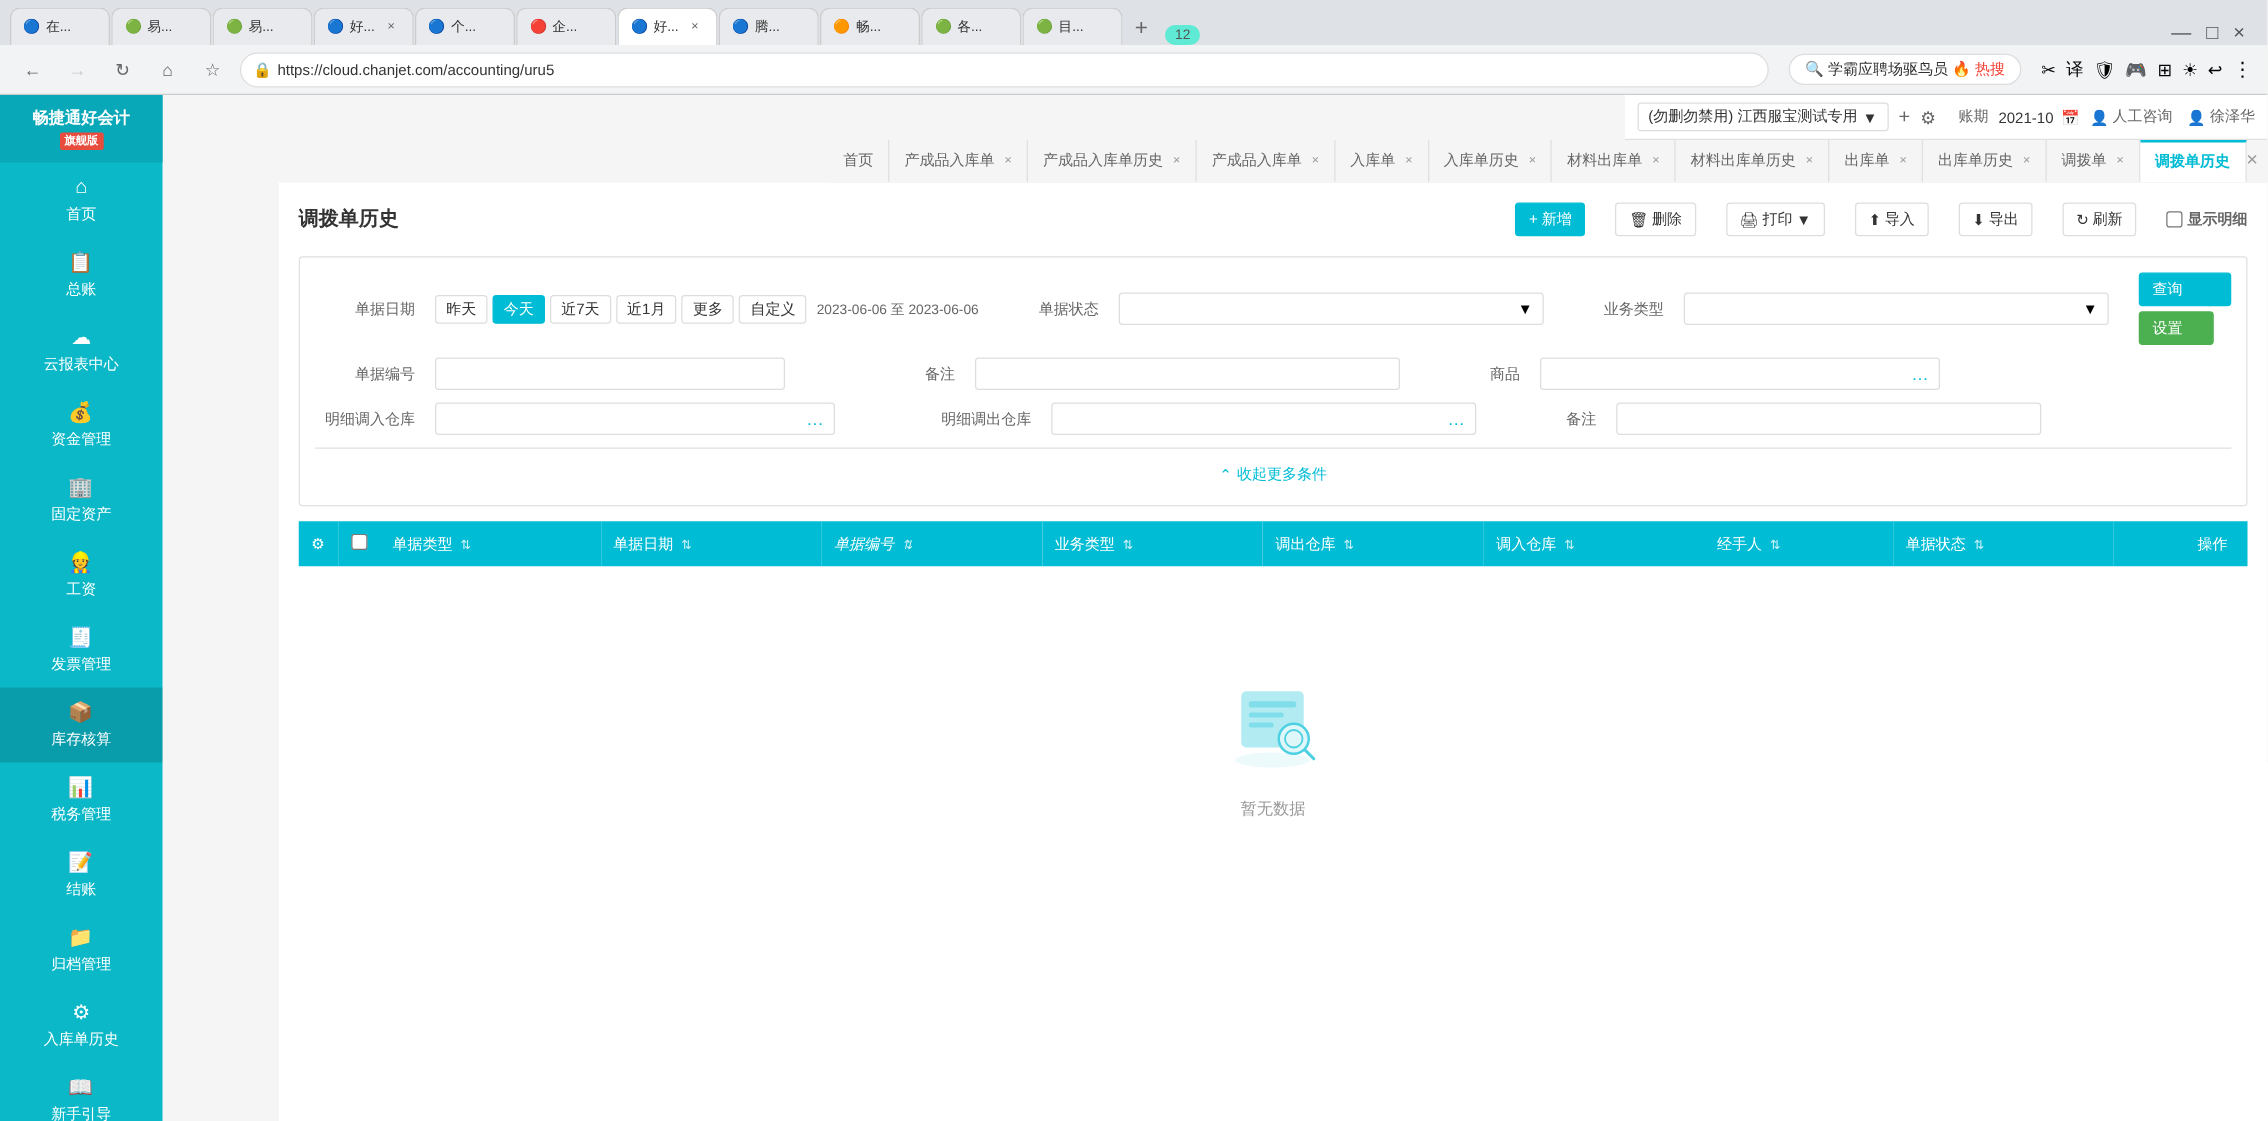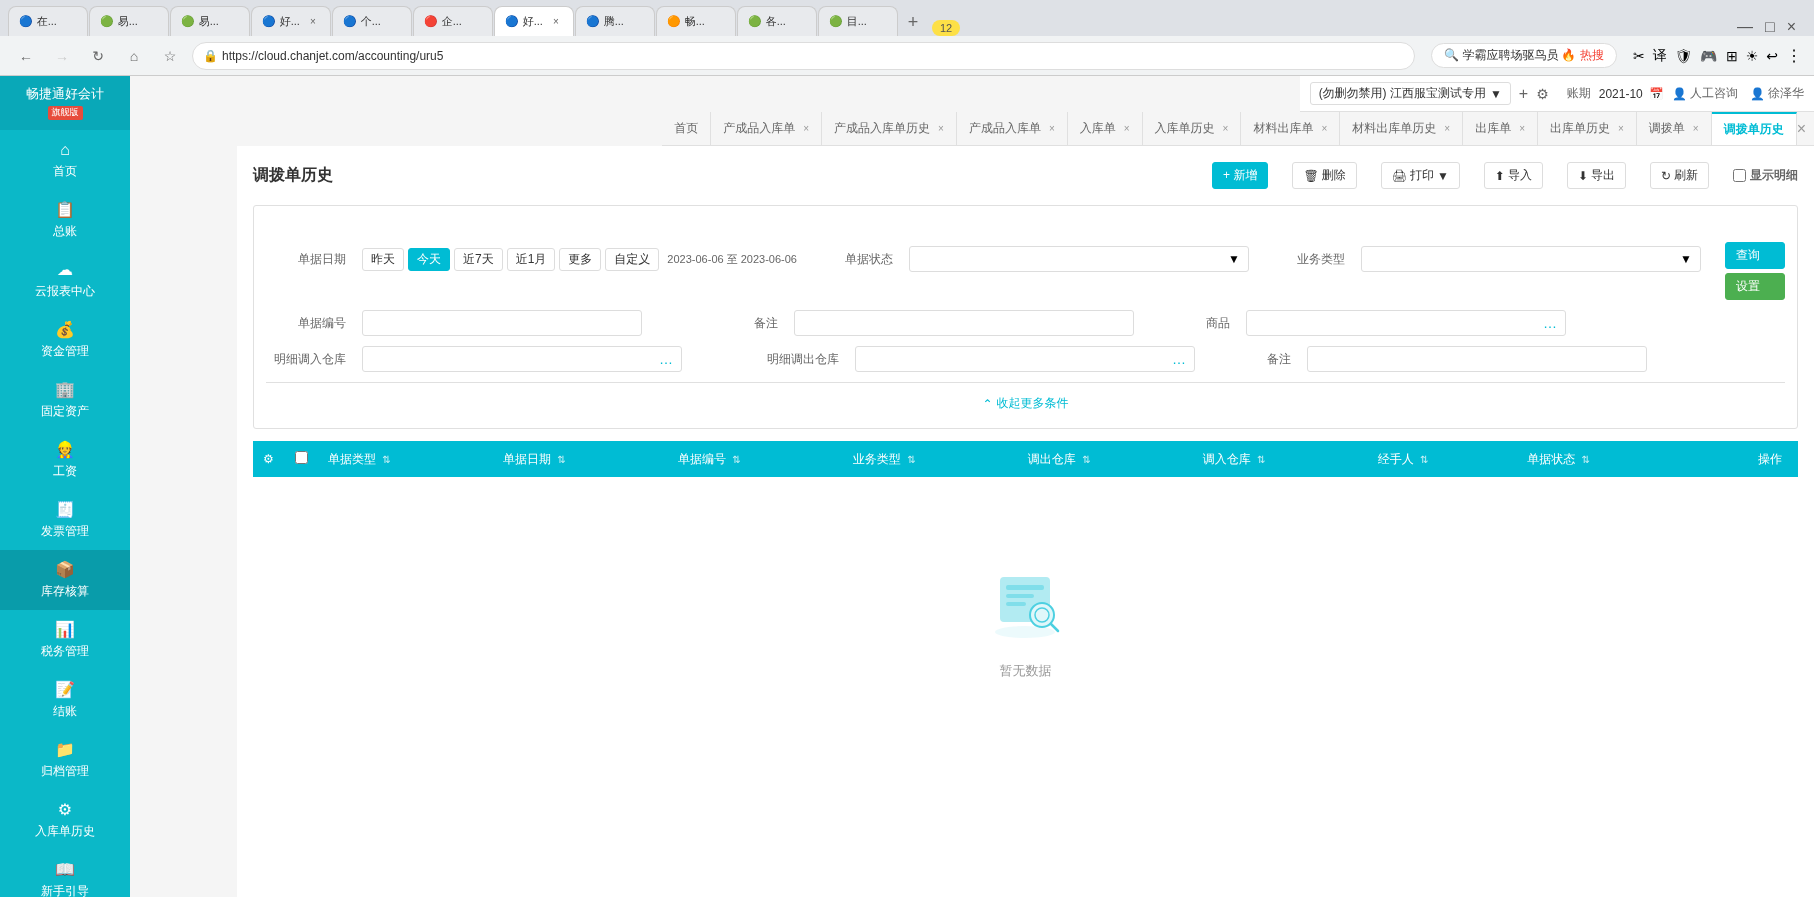--- a/index.html
+++ b/index.html
@@ -16,21 +16,21 @@
     .address-bar { display: flex; align-items: center; height: 40px; background: #f1f3f4; padding: 0 12px; gap: 8px; border-bottom: 1px solid #ccc; }
     .nav-btn { width: 28px; height: 28px; display: flex; align-items: center; justify-content: center; color: #666; cursor: pointer; font-size: 14px; }
     .url-box { flex: 1; height: 28px; background: #fff; border: 1px solid #ddd; border-radius: 14px; display: flex; align-items: center; padding: 0 10px; font-size: 12px; color: #333; }
     .url-secure { color: #188038; margin-right: 4px; }
 
     
     .app-container { display: flex; height: calc(100vh - 76px); }
 
     
     .sidebar { width: 130px; background: #0bb8c8; flex-shrink: 0; display: flex; flex-direction: column; }
-    .sidebar-logo { background: #09a8b8; padding: 10px 8px; text-align: center; color: #fff; font-size: 13px; font-weight: normal; line-height: 1.3; }
+    .sidebar-logo { background: #09a8b8; padding: 10px 8px; text-align: center; color: #fff; font-size: 13px; font-weight: bold; line-height: 1.3; }
     .sidebar-logo .sub { font-size: 9px; background: #e74c3c; padding: 1px 4px; border-radius: 2px; display: inline-block; margin-top: 2px; }
     .sidebar-item { display: flex; flex-direction: column; align-items: center; padding: 10px 5px; color: #fff; cursor: pointer; font-size: 12px; gap: 3px; }
     .sidebar-item .s-icon { width: 20px; height: 20px; display: flex; align-items: center; justify-content: center; font-size: 16px; }
 
     
     .main-content { flex: 1; display: flex; flex-direction: column; overflow: hidden; align-items: flex-end; }
     .top-bar { display: flex; align-items: center; height: 36px; background: #fff; border-bottom: 1px solid #e0e0e0; padding: 0 10px; gap: 8px; }
     .company-selector { display: flex; align-items: center; gap: 4px; color: #333; font-size: 12px; cursor: pointer; border: 1px solid #ddd; padding: 2px 8px; border-radius: 3px; }
     .period-label { font-size: 12px; color: #666; margin-left: 10px; }
     .period-value { color: #333; font-size: 12px; cursor: pointer; }
@@ -132,21 +132,21 @@
     </div>
     <div class="browser-tab">
       <span style="font-size:11px;">🟢</span>
       <span style="overflow:hidden;text-overflow:ellipsis;max-width:70px;">各...</span>
     </div>
     <div class="browser-tab">
       <span style="font-size:11px;">🟢</span>
       <span style="overflow:hidden;text-overflow:ellipsis;max-width:70px;">目...</span>
     </div>
     <div class="tab-new">+</div>
-    <div style="margin-left:4px;background:#fde047;border-radius:10px;padding:2px 8px;font-size:11px;color:#555;">12</div>
+    <div style="margin-left:4px;background:#5eead4;border-radius:10px;padding:2px 8px;font-size:11px;color:#555;">12</div>
     <div style="margin-left:auto;display:flex;gap:12px;padding:0 10px;font-size:16px;color:#555;">
       <span style="cursor:pointer;">—</span>
       <span style="cursor:pointer;">□</span>
       <span style="cursor:pointer;">×</span>
     </div>
   </div>
   <div class="address-bar">
     <div class="nav-btn">←</div>
     <div class="nav-btn" style="color:#ccc;">→</div>
     <div class="nav-btn">↻</div>
@@ -363,21 +363,21 @@
           <div class="filter-select" style="width:340px;">
             <span></span>
             <span>▼</span>
           </div>
           <span class="filter-label">业务类型</span>
           <div class="filter-select" style="width:340px;">
             <span></span>
             <span>▼</span>
           </div>
           <div style="display:flex;flex-direction:column;gap:4px;margin-left:8px;">
-            <button class="btn btn-primary" style="width:60px;margin-top:24px;">查询</button>
+            <button class="btn btn-primary" style="width:74px;">查询</button>
             <button class="btn btn-green" style="width:60px;">设置</button>
           </div>
         </div>
 
         <div class="filter-row">
           <span class="filter-label">单据编号</span>
           <input type="text" class="filter-input" style="width: 280px;">
           <span class="filter-label" style="margin-left:40px;">备注</span>
           <input type="text" class="filter-input" style="width: 340px;">
           <span class="filter-label">商品</span>
@@ -420,21 +420,21 @@
               <input type="checkbox" style="margin: 0px;">
             </th>
             <th style="cursor:pointer;">
               <span>单据类型</span>
               <span class="sort-arrow">⇅</span>
             </th>
             <th style="cursor:pointer;">
               <span>单据日期</span>
               <span class="sort-arrow">⇅</span>
             </th>
-            <th style="cursor:pointer;">
+            <th style="cursor:pointer;font-style:italic;">
               <span>单据编号</span>
               <span class="sort-arrow">⇅</span>
             </th>
             <th style="cursor:pointer;">
               <span>业务类型</span>
               <span class="sort-arrow">⇅</span>
             </th>
             <th style="cursor:pointer;">
               <span>调出仓库</span>
               <span class="sort-arrow">⇅</span>

